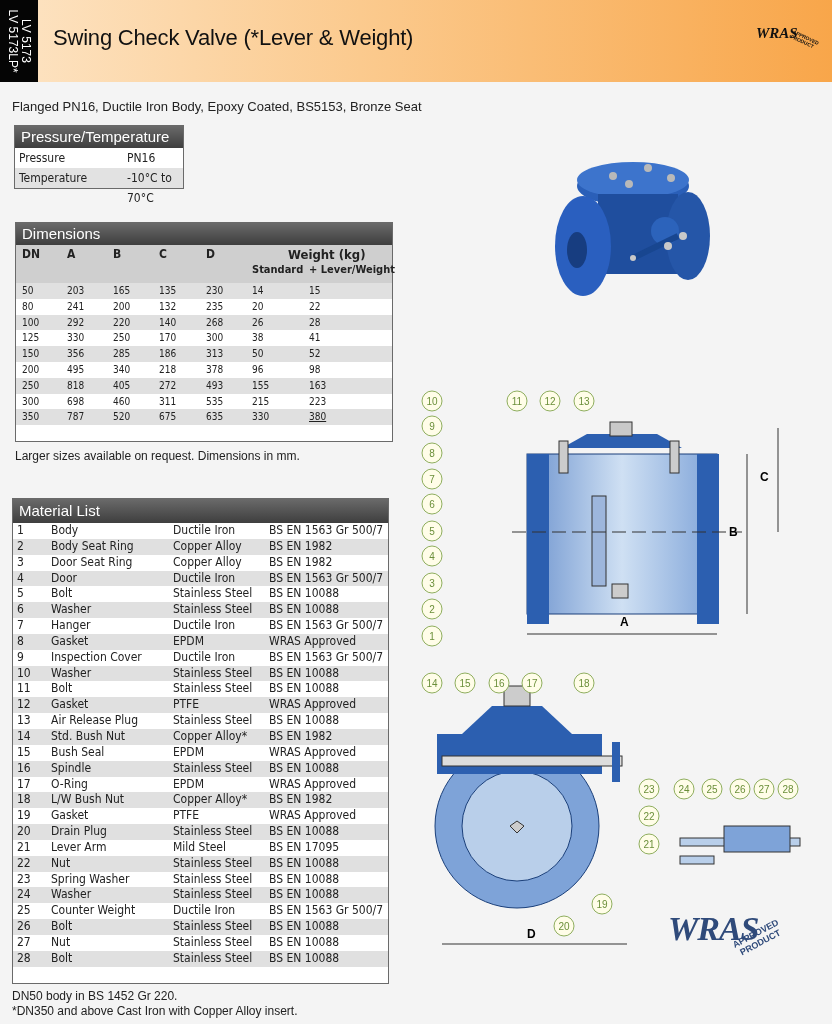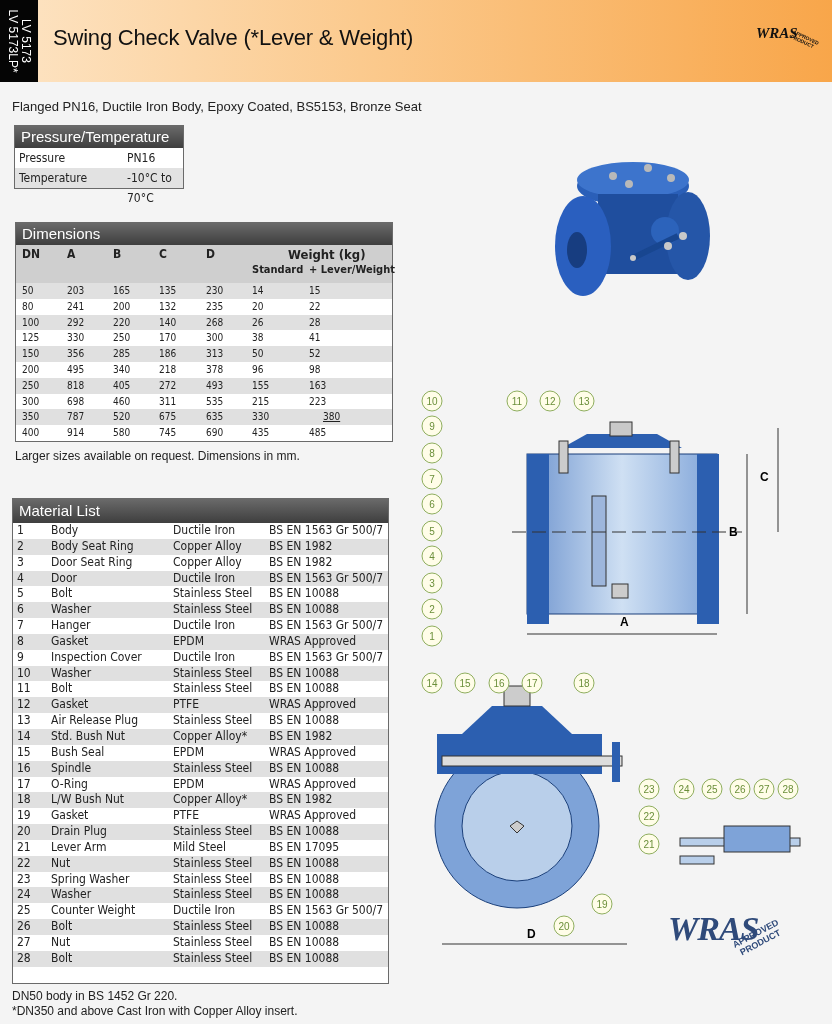--- a/index.html
+++ b/index.html
@@ -165,30 +165,21 @@
         <span style="left: 236px;">215</span>
         <span style="left: 293px;">223</span>
       </div>
       <div class="dims-row">
         <span style="left: 6px;">350</span>
         <span style="left: 51px;">787</span>
         <span style="left: 97px;">520</span>
         <span style="left: 143px;">675</span>
         <span style="left: 190px;">635</span>
         <span style="left: 236px;">330</span>
-        <span style="left: 307px; text-decoration: underline;">380</span>
-      </div>
-      <div class="dims-row">
-        <span style="left: 6px;">400</span>
-        <span style="left: 51px;">914</span>
-        <span style="left: 97px;">580</span>
-        <span style="left: 143px;">745</span>
-        <span style="left: 190px;">690</span>
-        <span style="left: 236px;">435</span>
-        <span style="left: 293px;">485</span>
+        <span style="left: 293px; text-decoration: underline;">380</span>
       </div>
     </div>
 </div>
 <div class="note" style="left:15px;top:449px">Larger sizes available on request. Dimensions in mm.</div>
 
 <div class="panel" id="mats">
   <div class="panel-title">Material List</div>
   <div id="mats-body">
       <div class="mats-row">
         <span class="c1">1</span>

